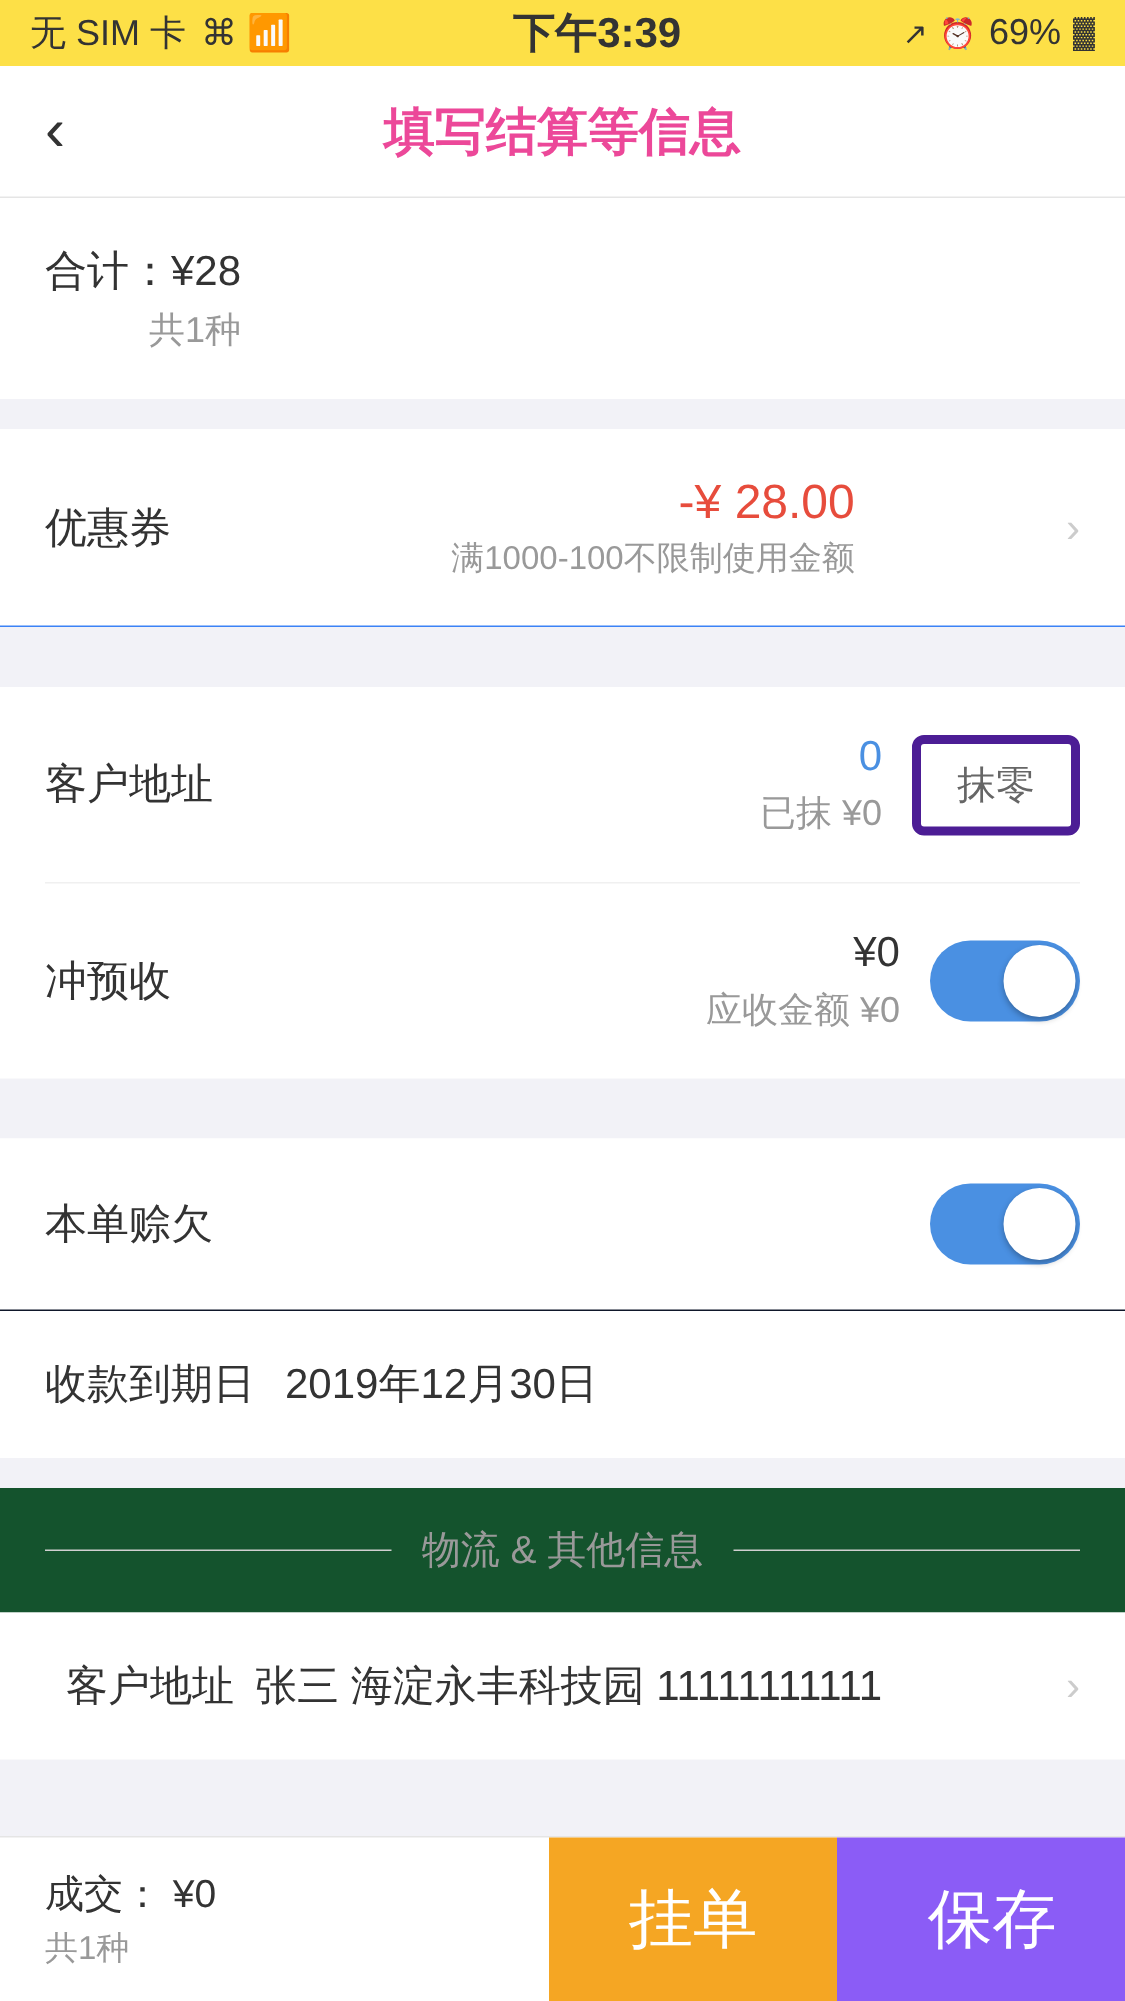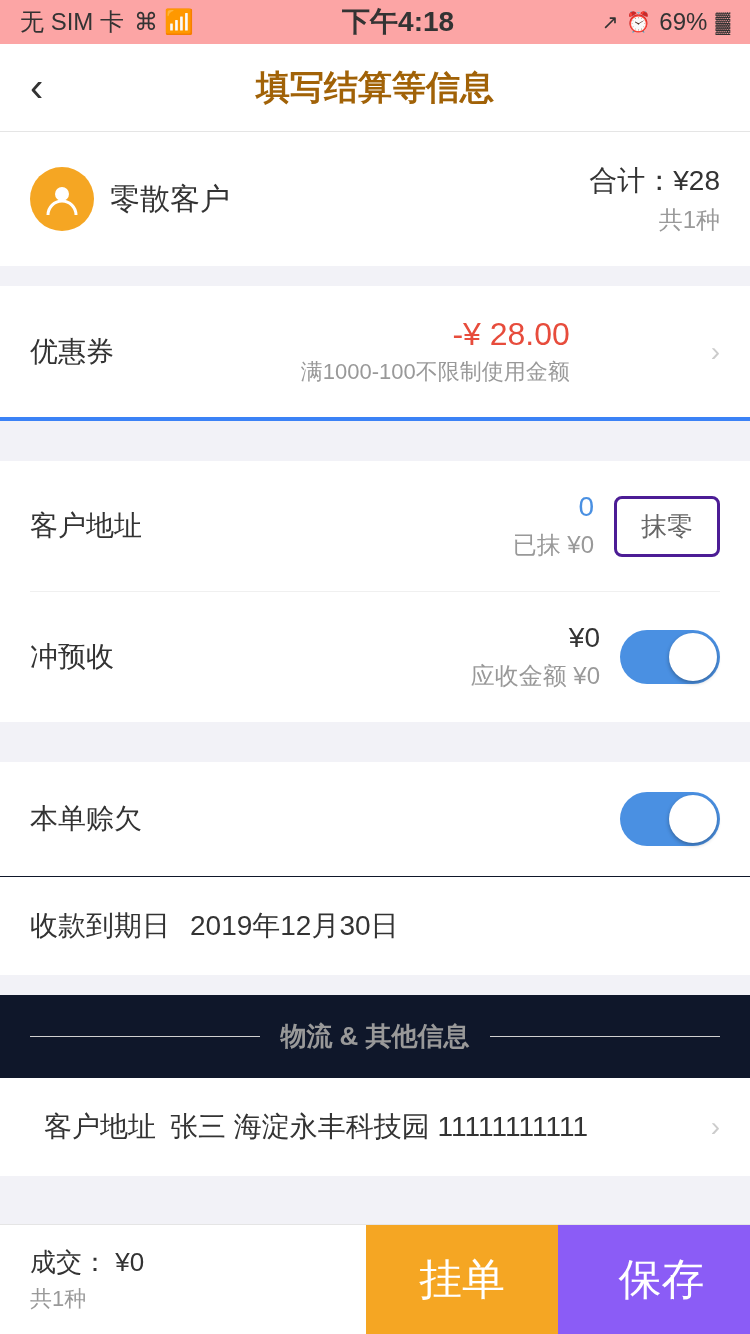--- a/index.html
+++ b/index.html
@@ -10,21 +10,21 @@
       font-family: -apple-system, "PingFang SC", "Helvetica Neue", Arial, sans-serif;
       background: #f2f2f7;
       font-size: 28px;
       color: #333;
     }
 
     
     .status-bar {
       width: 750px;
       height: 44px;
-      background: #fca5a5;
+      background: #fde047;
       display: flex;
       align-items: center;
       justify-content: space-between;
       padding: 0 20px;
       font-size: 24px;
       font-weight: 500;
     }
     .status-left { display: flex; align-items: center; gap: 10px; }
     .status-right { display: flex; align-items: center; gap: 8px; }
 
@@ -42,21 +42,21 @@
     .nav-back {
       position: absolute;
       left: 30px;
       font-size: 40px;
       color: #333;
       cursor: pointer;
     }
     .nav-title {
       font-size: 34px;
       font-weight: 600;
-      color: #a16207;
+      color: #ec4899;
     }
 
     
     .content {
       padding-bottom: 120px;
     }
 
     
     .section-white {
       background: #fff;
@@ -93,21 +93,21 @@
     .customer-total { font-size: 28px; color: #333; }
     .customer-count { font-size: 24px; color: #999; margin-top: 4px; }
 
     
     .row-item {
       background: #fff;
       padding: 30px 30px;
       display: flex;
       align-items: center;
       justify-content: space-between;
-      border-bottom: 4px solid #3b82f6;
+      border-bottom: 1px solid #3b82f6;
       min-height: 90px;
     }
     .row-label {
       font-size: 28px;
       color: #333;
       min-width: 140px;
     }
     .row-right {
       display: flex;
       align-items: center;
@@ -126,21 +126,21 @@
 
     
     .discount-right {
       text-align: right;
     }
     .discount-amount { font-size: 32px; color: #e74c3c; font-weight: 500; }
     .discount-desc { font-size: 22px; color: #999; margin-top: 4px; }
 
     
     .round-zero-btn {
-      border: 3px solid #4c1d95;
+      border: 6px solid #4c1d95;
       border-radius: 8px;
       padding: 10px 24px;
       font-size: 26px;
       color: #666;
       background: #fff;
       cursor: pointer;
       white-space: nowrap;
     }
 
     
@@ -207,27 +207,26 @@
       background: #fff;
       padding: 30px;
       display: flex;
       align-items: center;
       gap: 20px;
       border-top: 1px solid #0f172a;
     }
 
     
     .logistics-divider {
-      background: #0f172a;
+      background: #14532d;
       display: flex;
       align-items: center;
       justify-content: center;
       padding: 24px 30px;
       margin-top: 20px;
-      font-weight: bold;
     }
     .logistics-divider-line {
       flex: 1;
       height: 1px;
       background: #d0d0d0;
     }
     .logistics-divider-text {
       margin: 0 20px;
       font-size: 26px;
       color: #999;
@@ -298,48 +297,38 @@
     .btn-save { background: #8b5cf6; padding-left: 15px; }
   </style>
 </head>
 <body>
 
 <div class="status-bar">
   <div class="status-left">
     <span>无 SIM 卡</span>
     <span>⌘ 📶</span>
   </div>
-  <div style="font-size:28px;font-weight:600;">下午4:18</div>
+  <div style="font-size:28px;font-weight:600;">下午3:39</div>
   <div class="status-right">
     <span style="font-size:20px;">↗</span>
     <span style="font-size:20px;">⏰</span>
     <span>69%</span>
     <span style="font-size:20px;">▓</span>
   </div>
 </div>
 
 <div class="nav-bar">
   <div class="nav-back">‹</div>
   <div class="nav-title">填写结算等信息</div>
 </div>
 
 <div class="content">
 
   <div class="section-white">
     <div class="customer-row">
-      <div class="customer-left">
-        <div class="customer-avatar">
-
-          <svg width="36" height="36" viewBox="0 0 36 36" fill="none">
-            <circle cx="18" cy="13" r="7" fill="white"></circle>
-            <path d="M4 34c0-7.732 6.268-14 14-14s14 6.268 14 14" stroke="white" stroke-width="3" fill="none"></path>
-          </svg>
-        </div>
-        <span class="customer-name">零散客户</span>
-      </div>
       <div class="customer-right">
         <div class="customer-total">合计：¥28</div>
         <div class="customer-count">共1种</div>
       </div>
     </div>
   </div>
 
   <div class="section-white">
     <div class="row-item" style="align-items:center;">
       <span class="row-label">优惠券</span>

